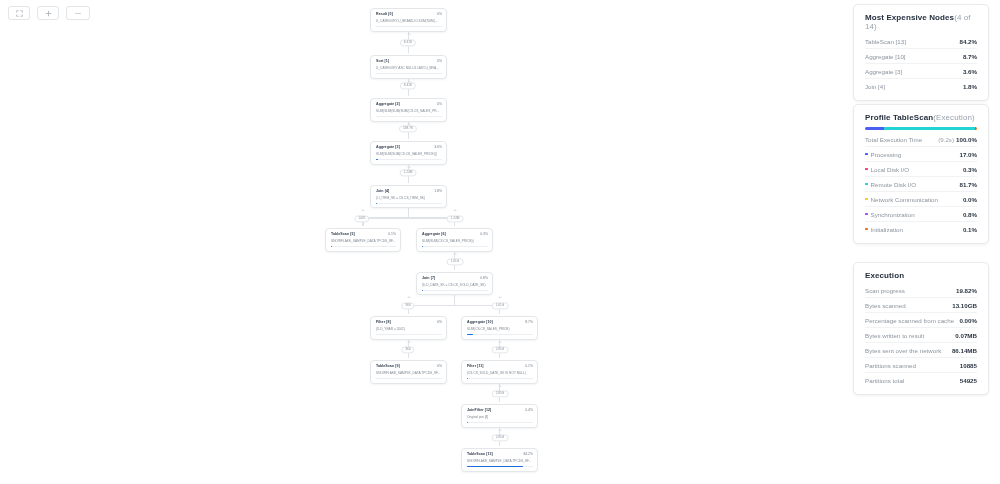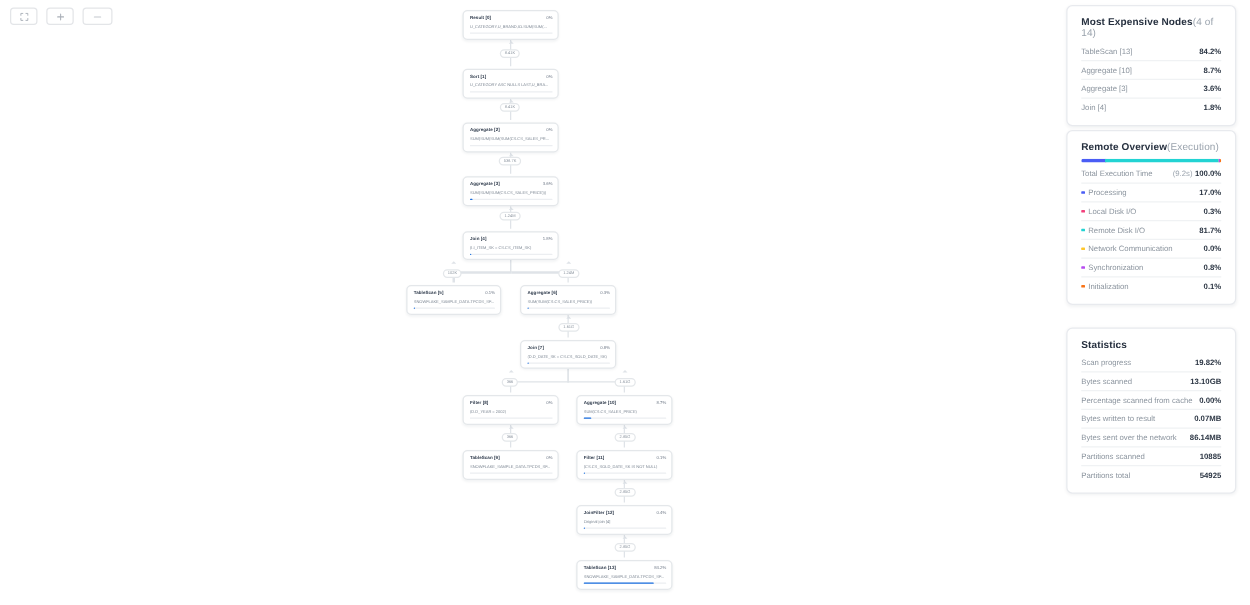--- a/index.html
+++ b/index.html
@@ -313,21 +313,21 @@
           <span class="lbl">
             <span>Join [4]</span>
           </span>
           <span class="val">1.8%</span>
         </div>
       </div>
   </div>
 
   <div class="panel" style="top:104px; width:136px;">
     <div class="panel-title">
-      <span>Remote Overview</span><span class="muted">(Execution)</span>
+      <span>Profile TableScan</span><span class="muted">(Execution)</span>
     </div>
     <div class="pbar" id="exec-bar">
         <span style="background: rgb(74, 93, 245); width: 17%;"></span>
         <span style="background: rgb(242, 64, 124); width: 0.6%;"></span>
         <span style="background: rgb(34, 211, 211); width: 81.7%;"></span>
         <span style="background: rgb(255, 199, 44); width: 0.6%;"></span>
         <span style="background: rgb(182, 75, 240); width: 0.8%;"></span>
         <span style="background: rgb(249, 115, 22); width: 0.6%;"></span>
       </div>
     <div class="row">
@@ -376,21 +376,21 @@
           <span class="lbl">
             <span class="dot" style="background:#f97316"></span>
             <span>Initialization</span>
           </span>
           <span class="val">0.1%</span>
         </div>
       </div>
   </div>
 
   <div class="panel" style="top:262px; width:136px;">
-    <div class="panel-title">Statistics</div>
+    <div class="panel-title">Execution</div>
     <div id="st-rows" style="margin-top:3px;">
         <div class="row">
           <span class="lbl">
             <span>Scan progress</span>
           </span>
           <span class="val">19.82%</span>
         </div>
         <div class="row">
           <span class="lbl">
             <span>Bytes scanned</span>

